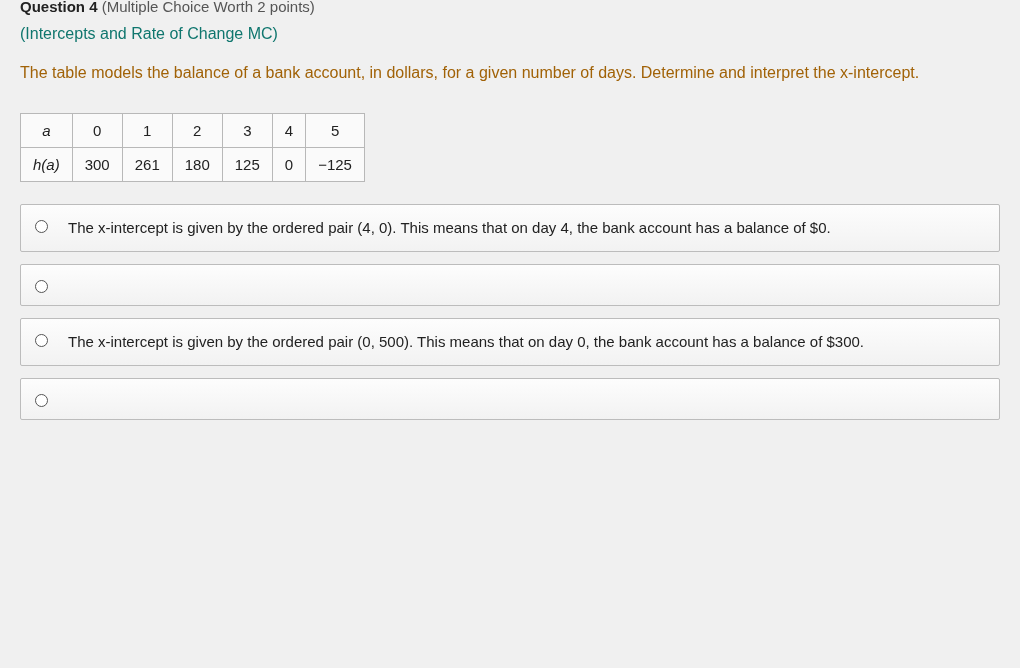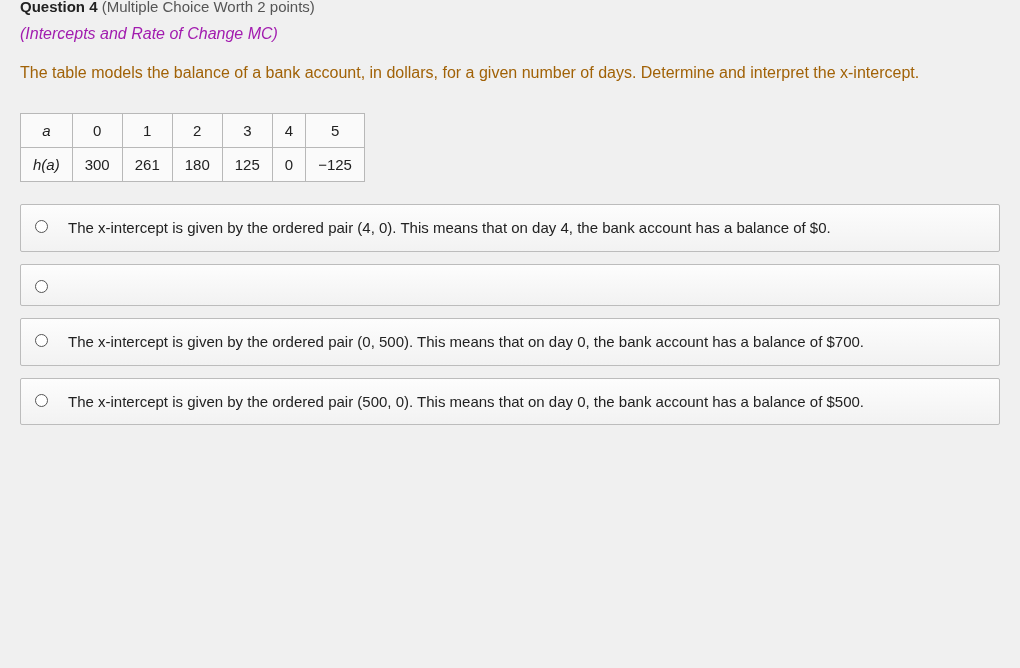--- a/index.html
+++ b/index.html
@@ -22,22 +22,21 @@
       margin-top: -2px;
       margin-bottom: 10px;
     }
     .question-header .bold {
       font-weight: bold;
       color: #222;
     }
     .topic {
       font-size: 16px;
       margin-bottom: 18px;
-      color: #a21caf;
-      font-style: italic;
+      color: #0f766e;
     }
     .prompt {
       font-size: 16px;
       line-height: 1.5;
       margin-bottom: 28px;
       color: #a16207;
     }
     table.data {
       border-collapse: collapse;
       margin-bottom: 22px;
@@ -118,19 +117,18 @@
   <div class="radio"></div>
   <div class="option-text">The x-intercept is given by the ordered pair (4, 0). This means that on day 4, the bank account has a balance of $0.</div>
 </div>
 
 <div class="option">
   <div class="radio"></div>
 </div>
 
 <div class="option">
   <div class="radio"></div>
-  <div class="option-text">The x-intercept is given by the ordered pair (0, 500). This means that on day 0, the bank account has a balance of $700.</div>
+  <div class="option-text">The x-intercept is given by the ordered pair (0, 500). This means that on day 0, the bank account has a balance of $300.</div>
 </div>
 
 <div class="option">
   <div class="radio"></div>
-  <div class="option-text">The x-intercept is given by the ordered pair (500, 0). This means that on day 0, the bank account has a balance of $500.</div>
 </div>
 
 </body></html>

